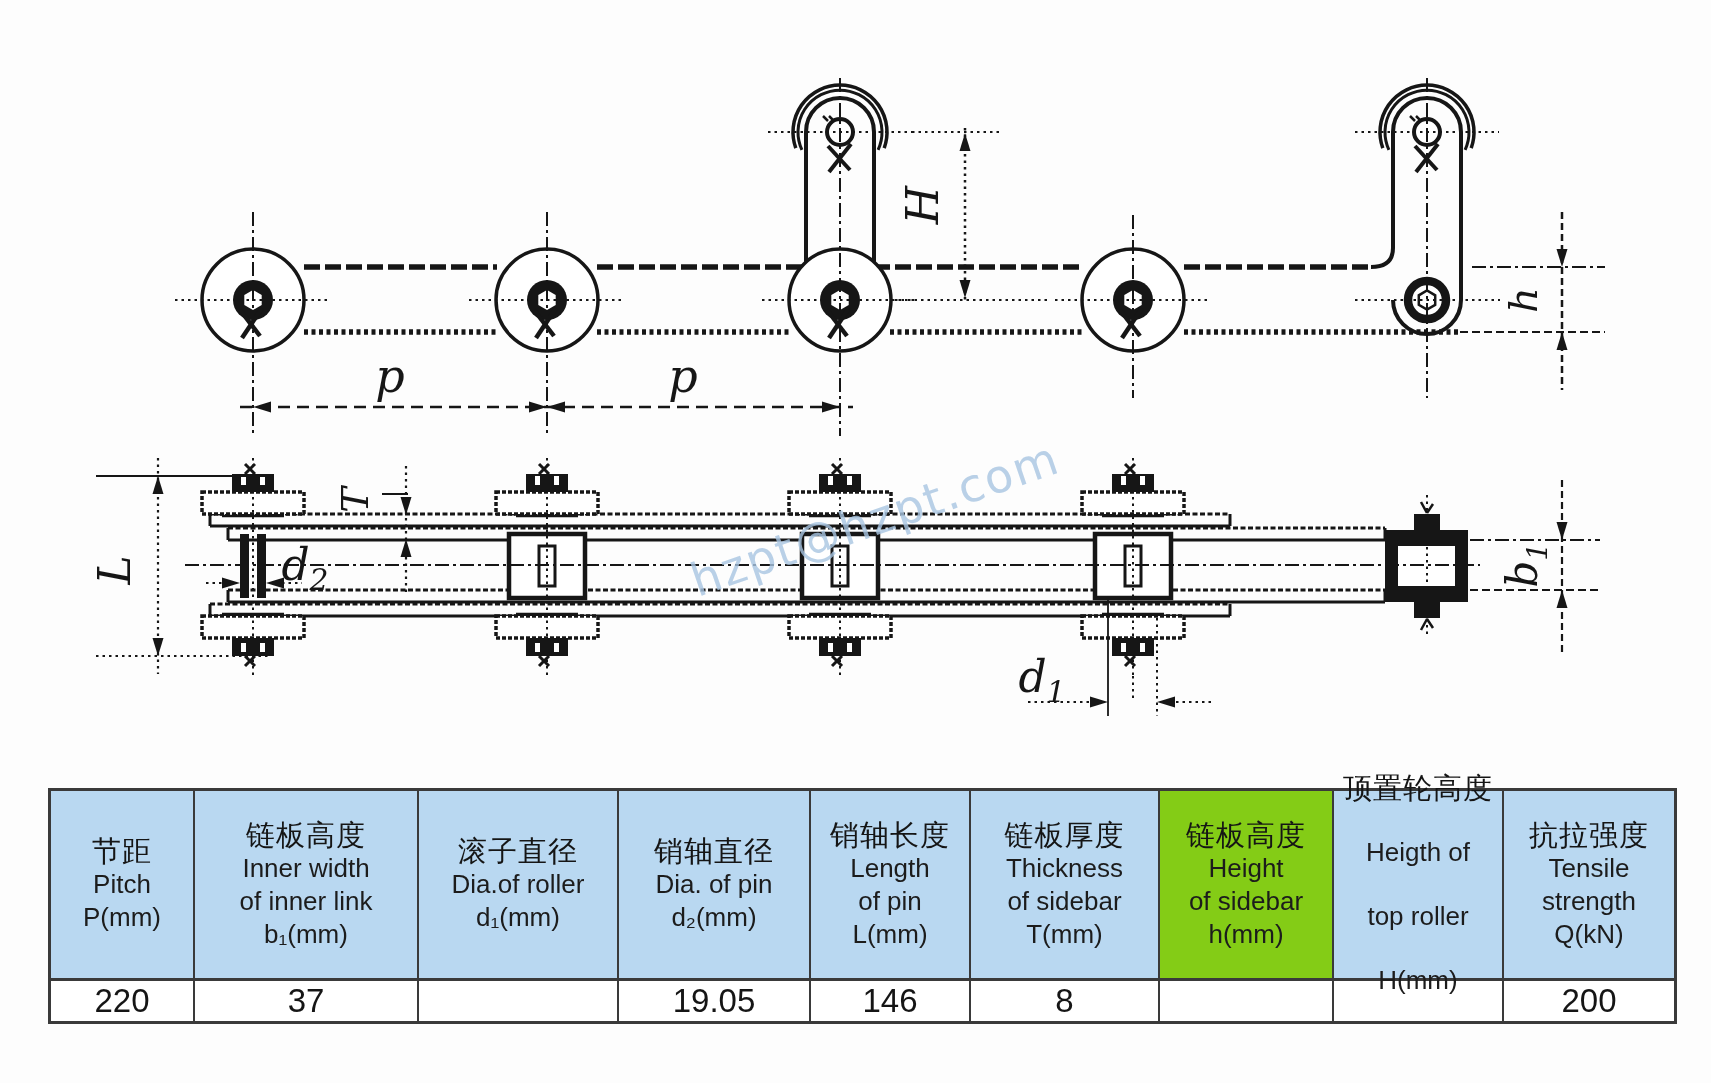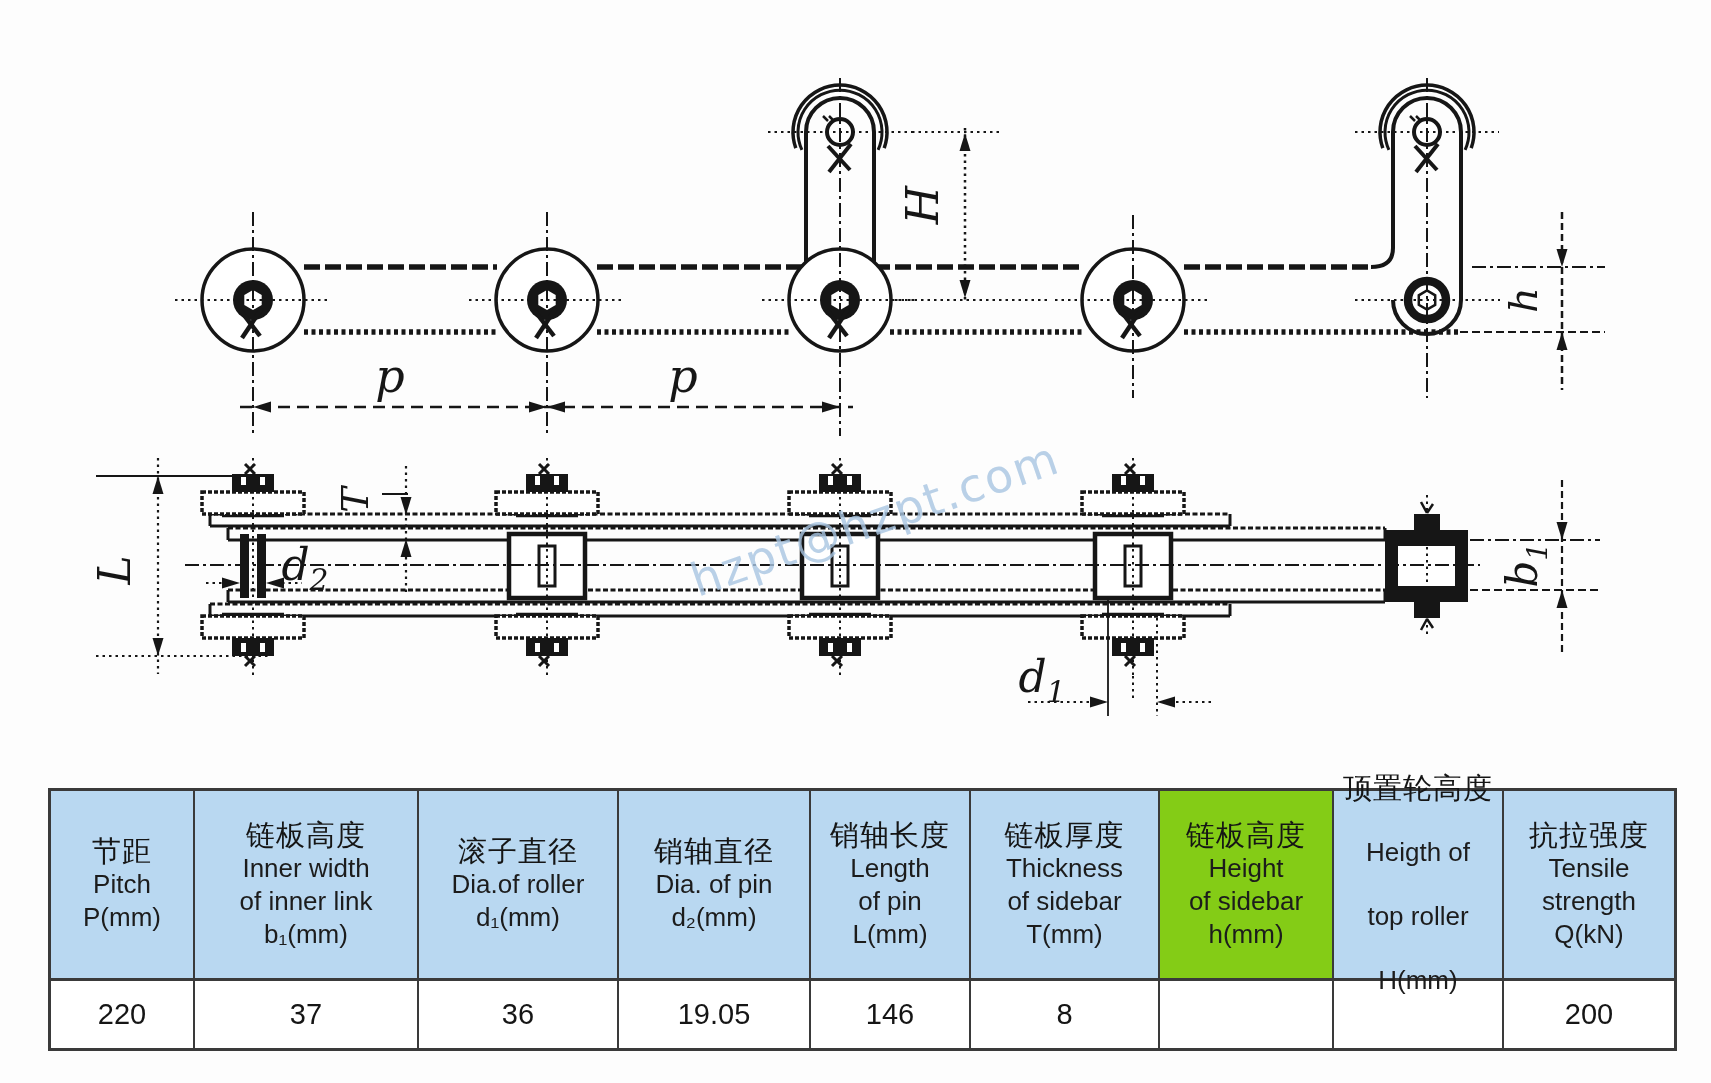--- a/index.html
+++ b/index.html
@@ -9,22 +9,22 @@
   #watermark{position:absolute;left:645px;top:492px;width:460px;text-align:center;
              transform:rotate(-19deg);font-size:46px;letter-spacing:2px;opacity:.8;
              font-family:"DejaVu Sans",sans-serif;pointer-events:none;}
   .spec-table{position:absolute;left:48px;top:788px;width:1629px;box-sizing:border-box;
               display:flex;background:#fff;}
   .col{flex:none;box-sizing:border-box;display:flex;flex-direction:column;}
   .head{box-sizing:border-box;height:190px;display:flex;flex-direction:column;
         align-items:center;justify-content:center;text-align:center;line-height:33px;}
   .cn{font-size:29px;letter-spacing:1px;color:#151515;}
   .en,.sym{font-size:26px;color:#1c1c1c;}
-  .val{box-sizing:border-box;height:67px;display:flex;align-items:center;justify-content:center;
-       font-size:29px;color:#151515;background:#fff;}
+  .val{box-sizing:border-box;height:40px;display:flex;align-items:center;justify-content:center;
+       font-size:33px;color:#151515;background:#fff;}
 </style>
 </head>
 <body>
 
 <div class="stage">
   <svg id="drawing" width="1711" height="788" viewBox="0 0 1711 788">
       <line x1="210" y1="514" x2="1230" y2="514" stroke="#161616" stroke-width="3" stroke-dasharray="5,2.5"></line>
       <line x1="210" y1="526" x2="1230" y2="526" stroke="#161616" stroke-width="3"></line>
       <line x1="210" y1="514" x2="210" y2="526" stroke="#161616" stroke-width="3"></line>
       <line x1="1230" y1="514" x2="1230" y2="526" stroke="#161616" stroke-width="3"></line>
@@ -245,21 +245,20 @@
           <span class="sym">b₁(mm)</span>
         </div>
         <div class="val">37</div>
       </div>
       <div class="col" style="width: 200px; border-right: 2px solid rgb(58, 58, 58);">
         <div class="head" style="background: rgb(185, 216, 241); border-bottom: 3px solid rgb(58, 58, 58);">
           <span class="cn">滚子直径</span>
           <span class="en">Dia.of roller</span>
           <span class="sym">d₁(mm)</span>
         </div>
-        <div class="val">36</div>
       </div>
       <div class="col" style="width: 192px; border-right: 2px solid rgb(58, 58, 58);">
         <div class="head" style="background: rgb(185, 216, 241); border-bottom: 3px solid rgb(58, 58, 58);">
           <span class="cn">销轴直径</span>
           <span class="en">Dia. of pin</span>
           <span class="sym">d₂(mm)</span>
         </div>
         <div class="val">19.05</div>
       </div>
       <div class="col" style="width: 160px; border-right: 2px solid rgb(58, 58, 58);">

